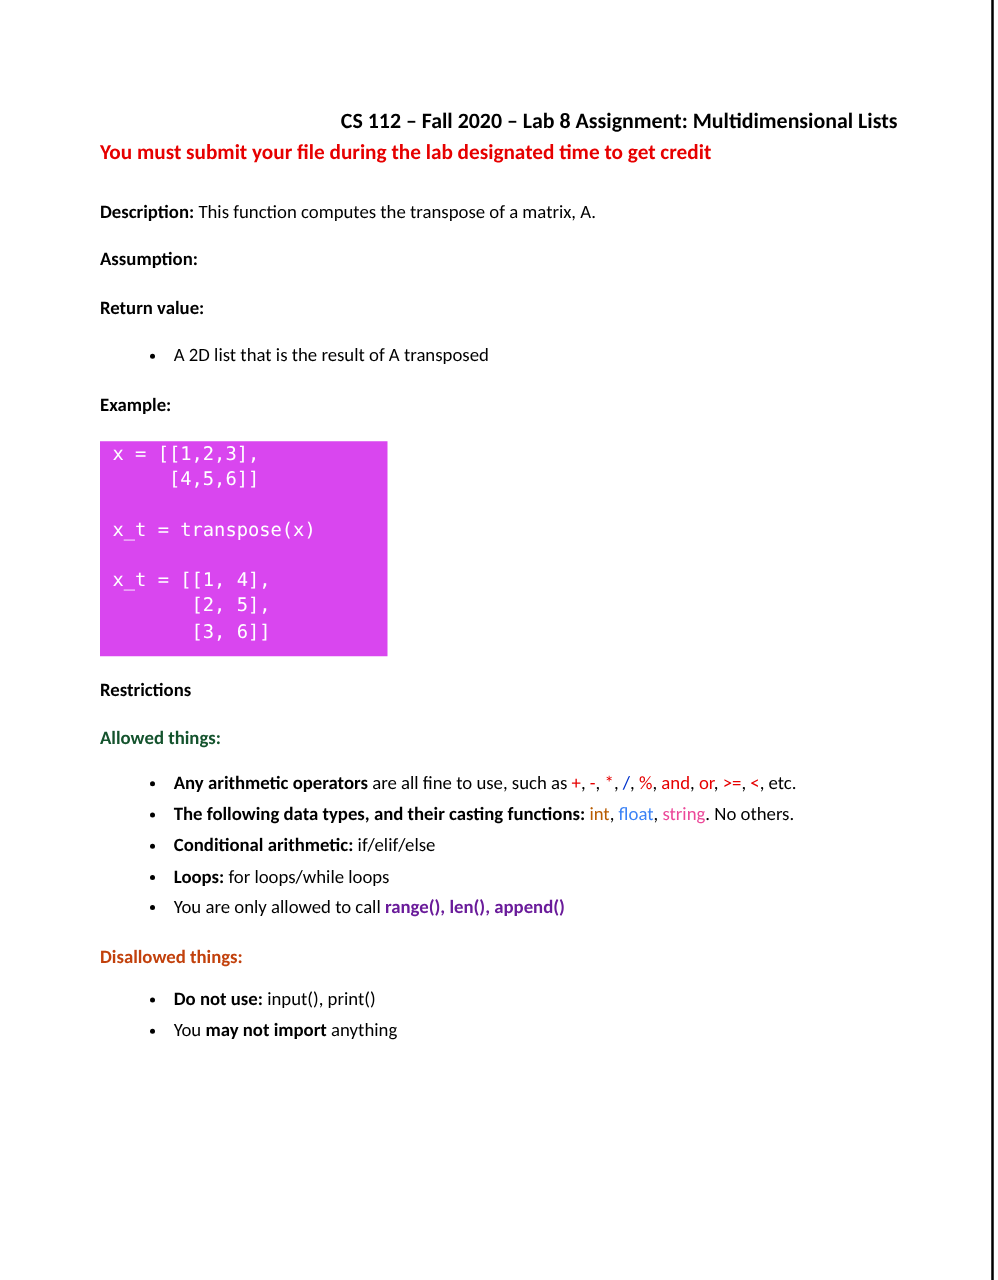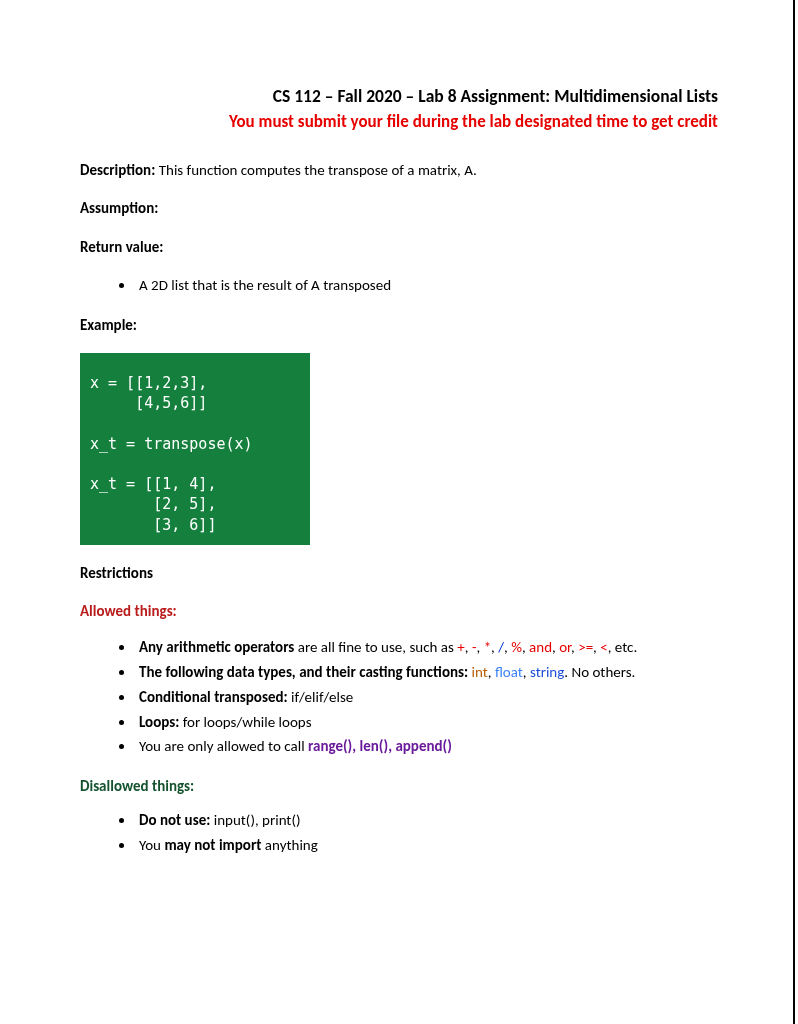--- a/index.html
+++ b/index.html
@@ -20,21 +20,21 @@
   h1 {
     font-size: 17.5px;
     font-weight: bold;
     text-align: right;
     margin: 0 0 4px 0;
   }
   .warning {
     font-size: 17px;
     font-weight: bold;
     color: #e60000;
-    text-align: right;
+    text-align: left;
     margin: 0 0 28px 0;
   }
   .defline {
     font-weight: bold;
     color: #6a1b9a;
     margin: 0 0 20px 0;
   }
   p {
     margin: 0 0 18px 0;
     line-height: 1.35;
@@ -45,46 +45,46 @@
   ul {
     margin: 0 0 18px 0;
     padding-left: 55px;
     line-height: 1.45;
   }
   ul li {
     margin-bottom: 3px;
     padding-left: 4px;
   }
   .codeblock {
-    background: #15803d;
+    background: #d946ef;
     color: #fff;
     font-family: "Consolas", monospace;
     font-size: 15px;
-    padding: 20px 10px 10px 10px;
+    padding: 0 10px 10px 10px;
     white-space: pre;
     line-height: 1.35;
     width: 210px;
     margin: 0 0 18px 0;
   }
   .section-green {
-    color: #b91c1c;
+    color: #14532d;
     font-weight: bold;
     margin: 0 0 16px 0;
   }
   .section-red {
-    color: #14532d;
+    color: #c2410c;
     font-weight: bold;
     margin: 0 0 14px 0;
   }
   .op1 { color: #e60000; }
   .op2 { color: #e60000; }
   .kw  { color: #0033cc; }
   .type1 { color: #b85c00; }
   .type2 { color: #3b82f6; }
-  .type3 { color: #1d4ed8; text-align: center; }
+  .type3 { color: #ec4899; text-align: center; }
   .fnallowed { color: #6a1b9a; }
   .right-rule {
     position: absolute;
     top: 0;
     right: 3px;
     width: 0;
     height: 1024px;
     border-right: 2px solid #000;
   }
 </style>
@@ -124,21 +124,21 @@
 
   <p class="section-green">Allowed things:</p>
   <ul>
     <li>
       <span class="label">Any arithmetic operators</span><span> are all fine to use, such as </span><span class="op1">+</span><span>, </span><span class="op1">-</span><span>, </span><span class="op1">*</span><span>, </span><span class="kw">/</span><span>, </span><span class="op2">%</span><span>, </span><span class="op1">and</span><span>, </span><span class="op1">or</span><span>, </span><span class="op1">&gt;=</span><span>, </span><span class="op1">&lt;</span><span>, etc.</span>
     </li>
     <li>
       <span class="label">The following data types, and their casting functions: </span><span class="type1">int</span><span>, </span><span class="type2">float</span><span>, </span><span class="type3">string</span><span>. No others.</span>
     </li>
     <li>
-      <span class="label">Conditional transposed:</span><span> if/elif/else</span>
+      <span class="label">Conditional arithmetic:</span><span> if/elif/else</span>
     </li>
     <li>
       <span class="label">Loops:</span><span> for loops/while loops</span>
     </li>
     <li>
       <span>You are only allowed to call </span><span class="label fnallowed">range(), len(), append()</span>
     </li>
   </ul>
 
   <p class="section-red">Disallowed things:</p>

